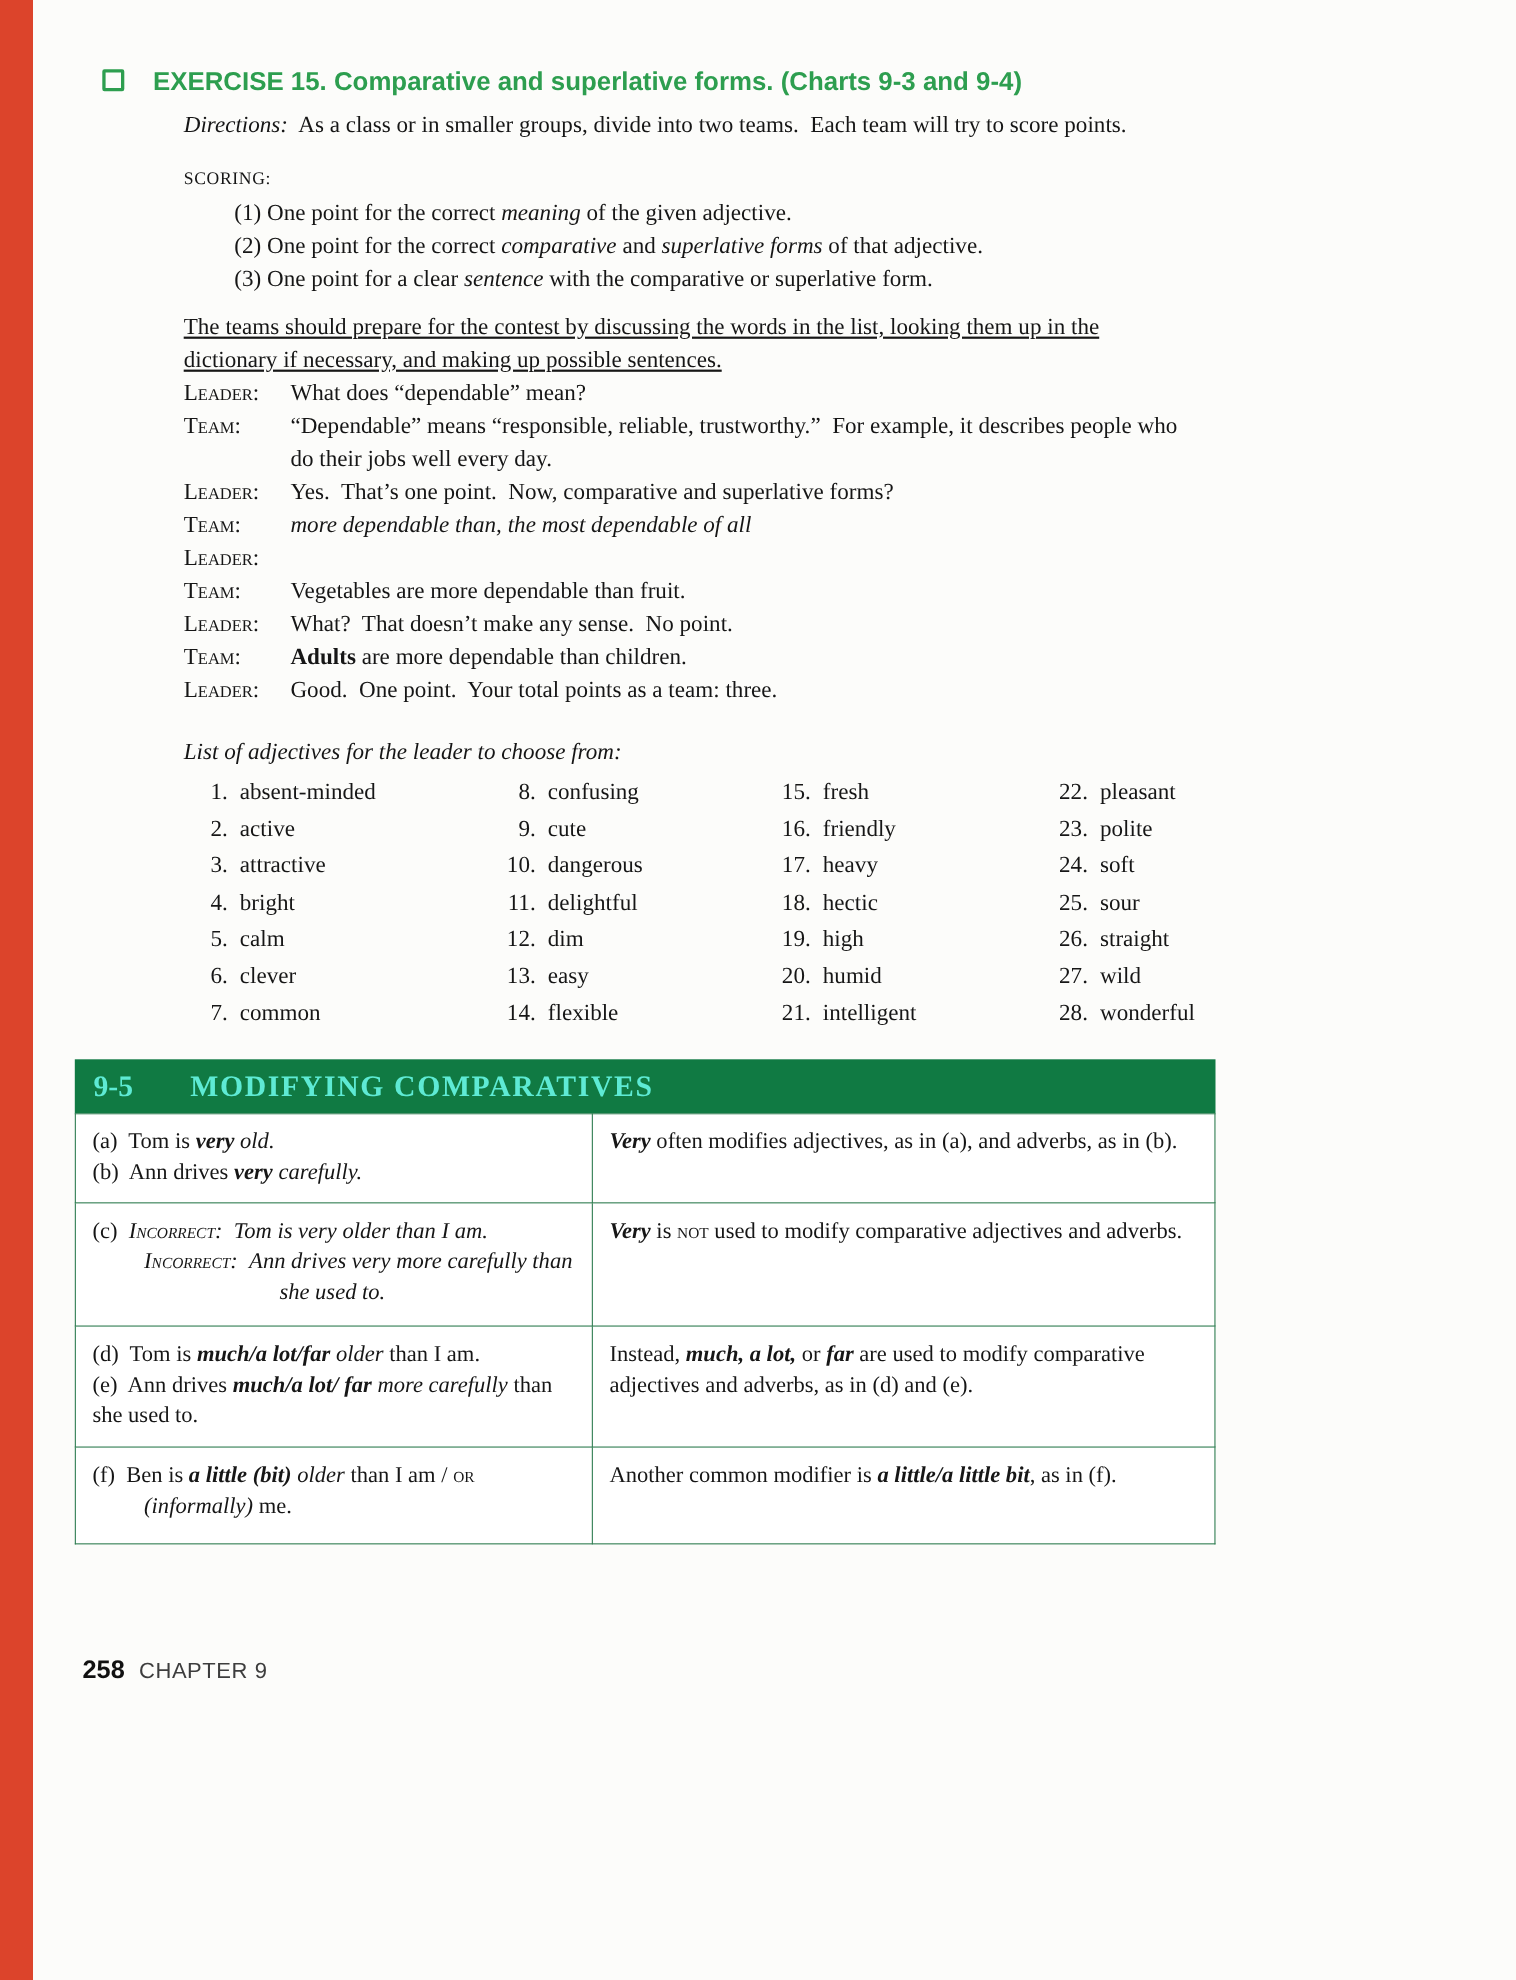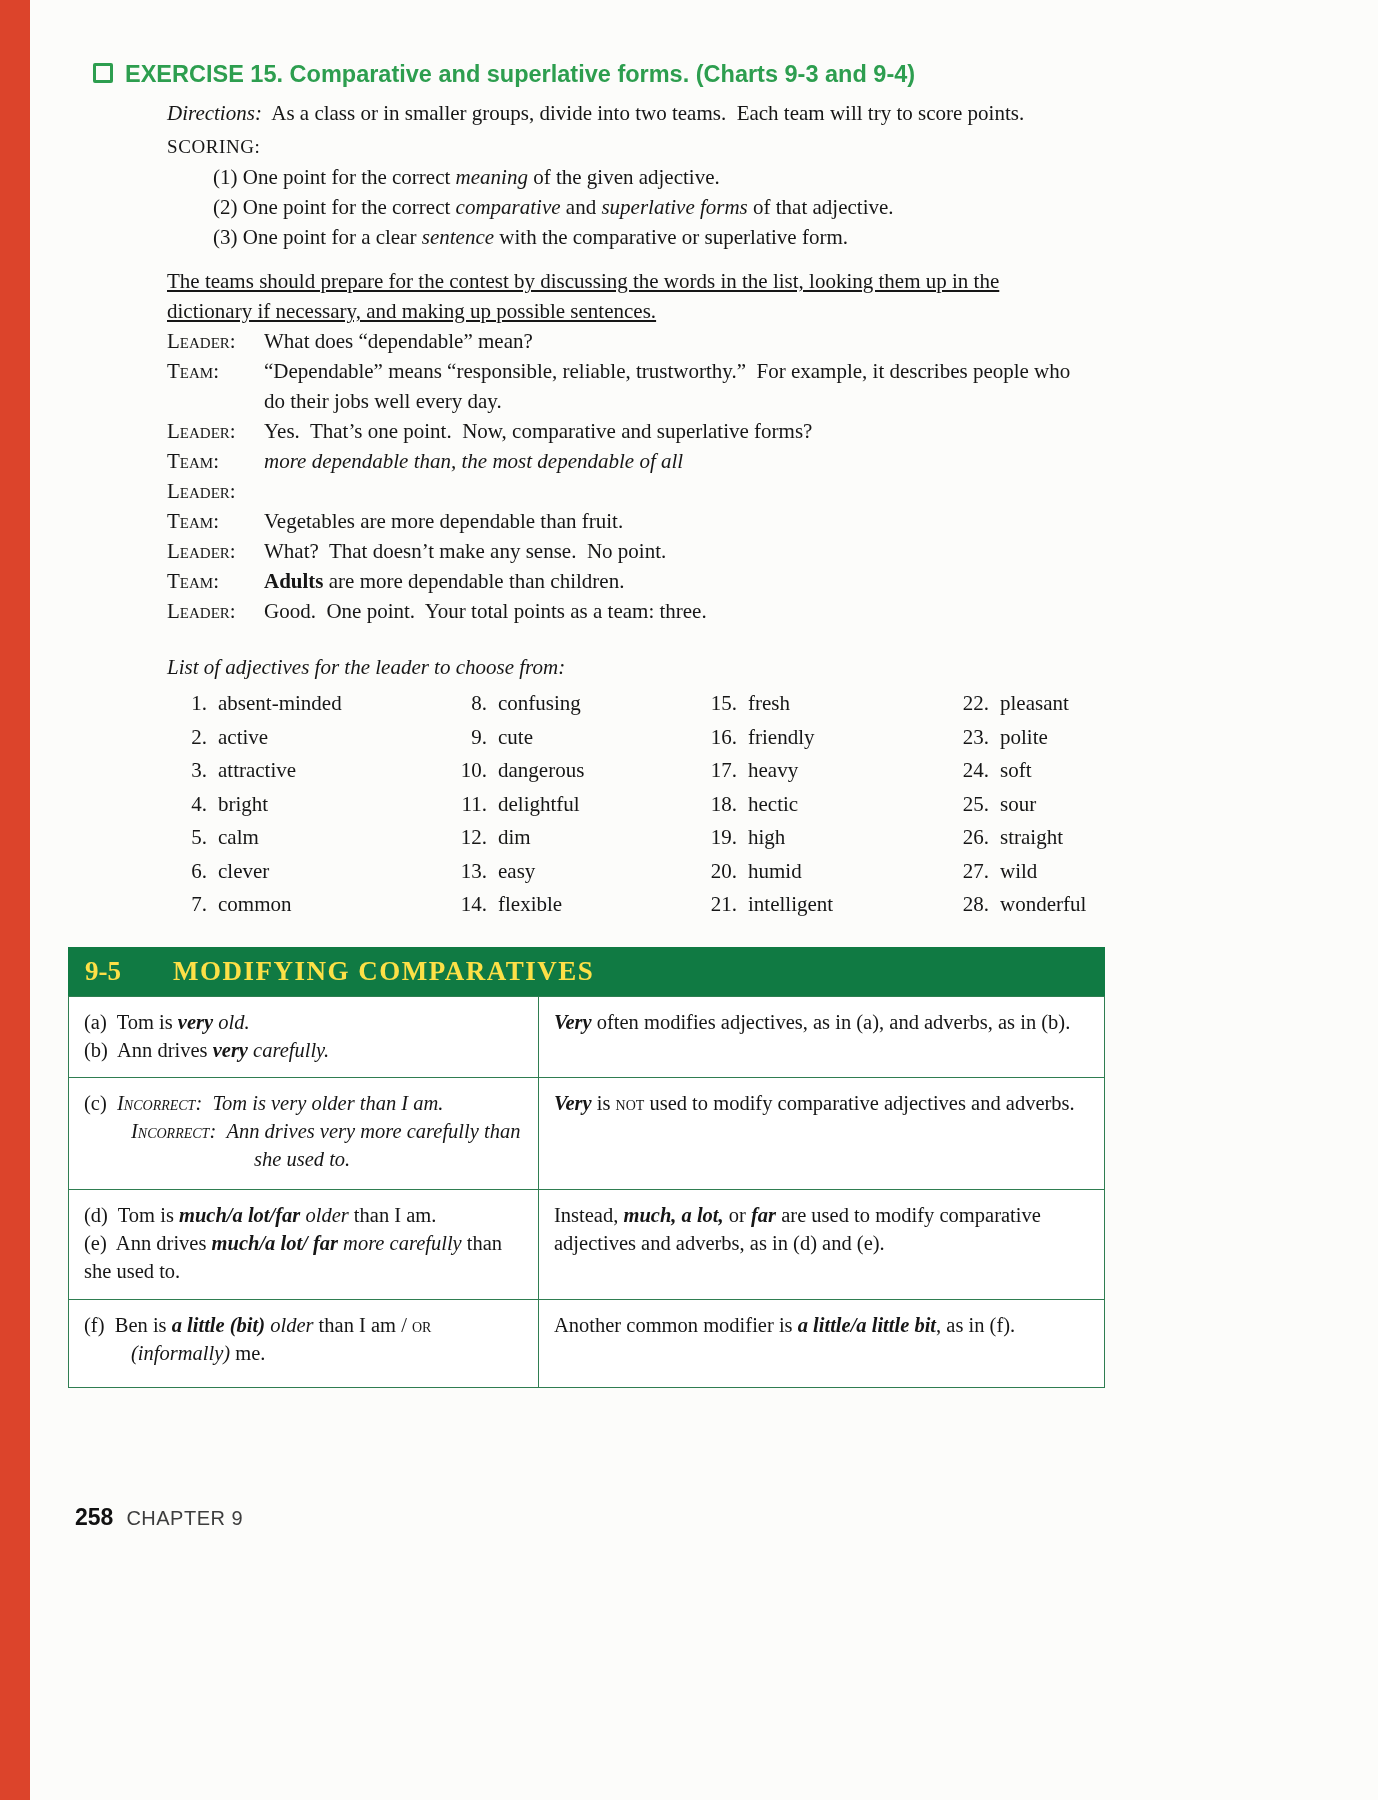--- a/index.html
+++ b/index.html
@@ -6,35 +6,35 @@
   html,body { background:#ffffff; }
   body {
     width:1378px; height:1800px; position:relative; overflow:hidden;
     font-family:"Liberation Serif", serif; color:#161616; background:#fcfcfa;
   }
   .red-bar { position:absolute; left:0; top:0; width:30px; height:1800px; background:#dc442b; }
   .content { position:absolute; left:75px; top:60px; width:1040px; }
 
   
   .ex-heading {
-    display:flex; align-items:flex-start; gap:12px; padding-left:18px;
+    display:flex; align-items:flex-start; gap:26px; padding-left:18px;
     color:#2d9e4f; font-family:"Liberation Sans", sans-serif; font-weight:bold;
     font-size:23.5px; line-height:29px;
   }
   .checkbox { width:20px; height:20px; border:3.5px solid #2d9e4f; border-radius:2px; margin-top:3px; flex:none; }
 
   .ex-body { margin-left:92px; width:913px; margin-top:9px; font-size:21px; line-height:30px; }
   .rich { white-space:pre-wrap; }
   .run-i  { font-style:italic; }
   .run-b  { font-weight:bold; }
   .run-bi { font-weight:bold; font-style:italic; }
   .run-sc { font-variant:small-caps; }
   .run-isc{ font-variant:small-caps; font-style:italic; }
 
-  .scoring-label { margin-top:4px; font-size:19px; letter-spacing:0.6px; }
+  .scoring-label { margin-top:20px; font-size:16px; letter-spacing:0.6px; }
   .scoring-items { margin-left:46px; }
   .prep { margin-top:14px;text-decoration:underline; }
 
   .example-line { margin-top:26px; }
   .example-label { font-style:italic; }
 
   .dialogue { margin-top:0; }
   .dlg-row { display:flex; }
   .speaker { width:97px; flex:none; font-variant:small-caps; }
   .dlg-text { flex:1; }
@@ -42,21 +42,21 @@
   .list-intro { margin-top:26px; font-style:italic; }
 
   .adj-grid { margin-top:6px; display:grid; grid-template-columns:280px 250px 252px 1fr; }
   .adj-item { display:flex; align-items:baseline; height:33.5px; }
   .adj-num { width:40px; text-align:right; margin-right:11px; flex:none; }
 
   
   .chart { margin-left:-7px; margin-top:24px; width:1037px; font-size:20.5px; }
   .chart-header {
     background:#107a43; height:49px; display:flex; align-items:center;
-    color:#fde047; font-weight:bold;
+    color:#5eead4; font-weight:bold;
   }
   .chart-num { font-size:27px; margin-left:17px; }
   .chart-title { font-size:27px; margin-left:52px; letter-spacing:1.5px; }
   .chart-table { width:100%; border-collapse:collapse; background:#fff; }
   .chart-table td {
     border:1.6px solid #2f7d51; vertical-align:top;
     padding:11px 14px 13px 15px; line-height:28px;
   }
   td.cell-left { width:470px;margin-left:44px; }
   tr.r0 td { height:76px; }

